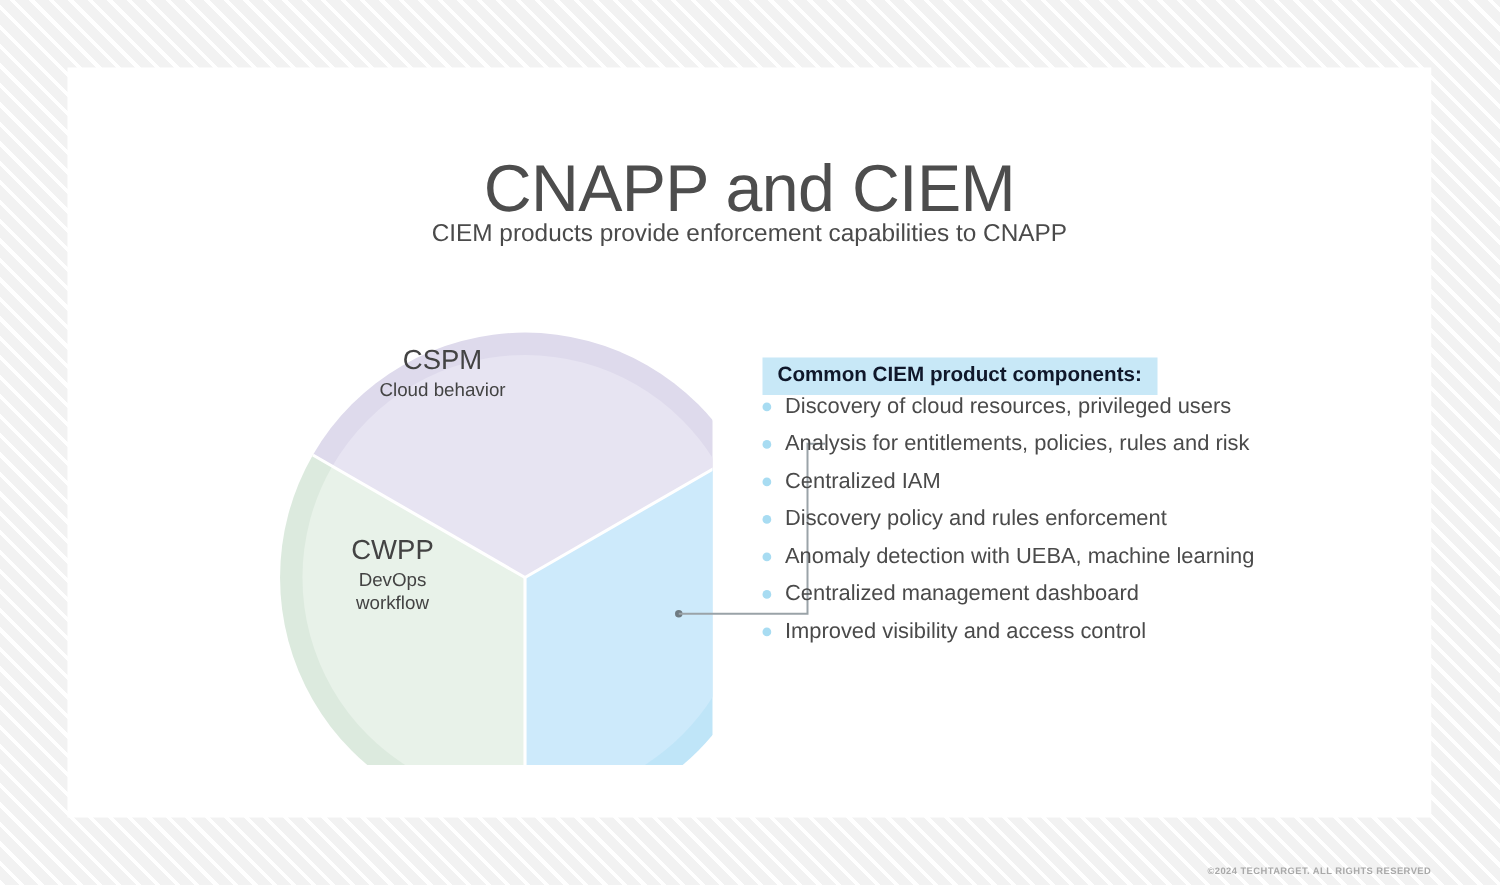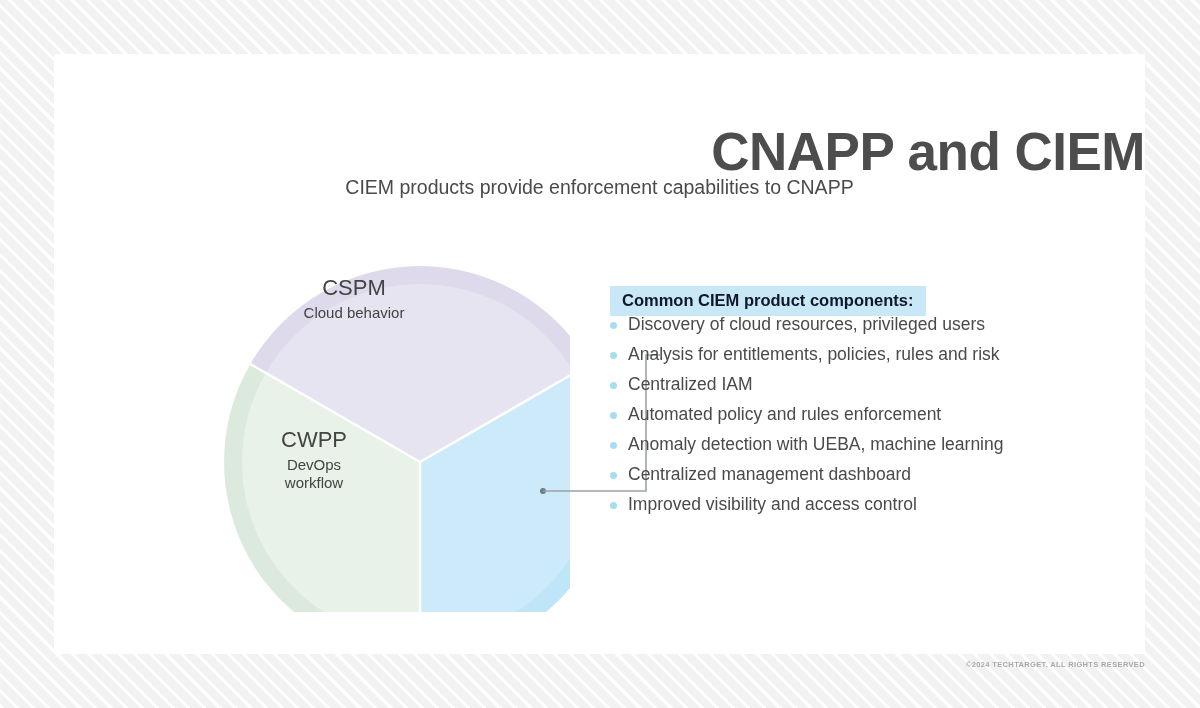--- a/index.html
+++ b/index.html
@@ -31,23 +31,23 @@
     height: 600px;
     background: #ffffff;
   }
 
   
   #page-title {
     position: absolute;
     left: 0;
     top: 34px;
     width: 1091px;
-    text-align: right;
+    text-align: center;
     font-size: 53px;
-    font-weight: bold;
+    font-weight: normal;
     color: #4d4d4d;
     letter-spacing: -0.5px;
     line-height: 1.05;
   }
   #page-subtitle {
     position: absolute;
     left: 0;
     top: 102px;
     width: 1091px;
     text-align: center;
@@ -150,21 +150,21 @@
     width: 7px;
     height: 7px;
     border-radius: 50%;
     background: #a8dcf2;
   }
 
   
   #footer-copyright {
     position: absolute;
     right: 55px;
-    top: 660px;
+    top: 692px;
     font-size: 7.5px;
     font-weight: bold;
     letter-spacing: 0.35px;
     color: #a9a9a9;
     text-align: right;
   }
 </style>
 </head>
 <body>
 
@@ -225,21 +225,21 @@
       <li>
         <span class="bullet-dot"></span>
         <span>Analysis for entitlements, policies, rules and risk</span>
       </li>
       <li>
         <span class="bullet-dot"></span>
         <span>Centralized IAM</span>
       </li>
       <li>
         <span class="bullet-dot"></span>
-        <span>Automated policy and rules enforcement</span>
+        <span>Discovery policy and rules enforcement</span>
       </li>
       <li>
         <span class="bullet-dot"></span>
         <span>Anomaly detection with UEBA, machine learning</span>
       </li>
       <li>
         <span class="bullet-dot"></span>
         <span>Centralized management dashboard</span>
       </li>
       <li>

